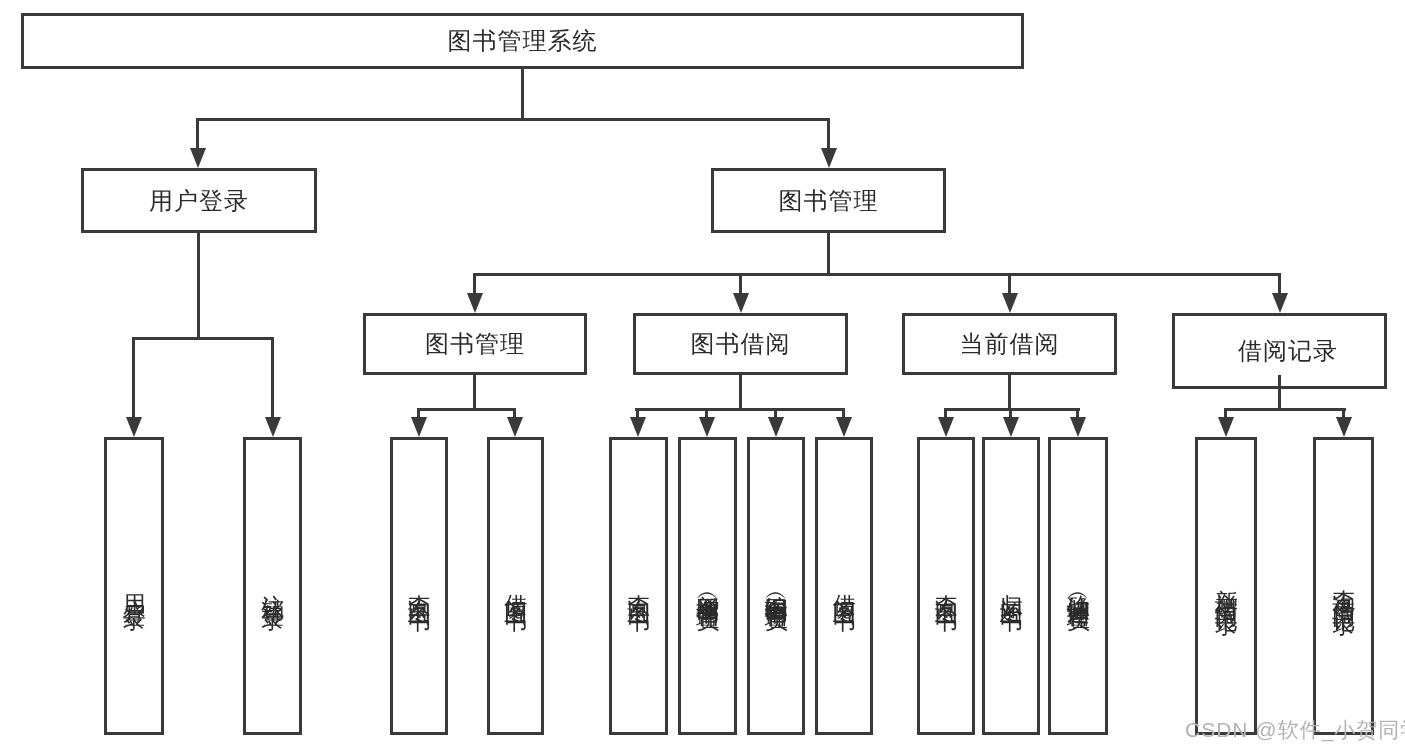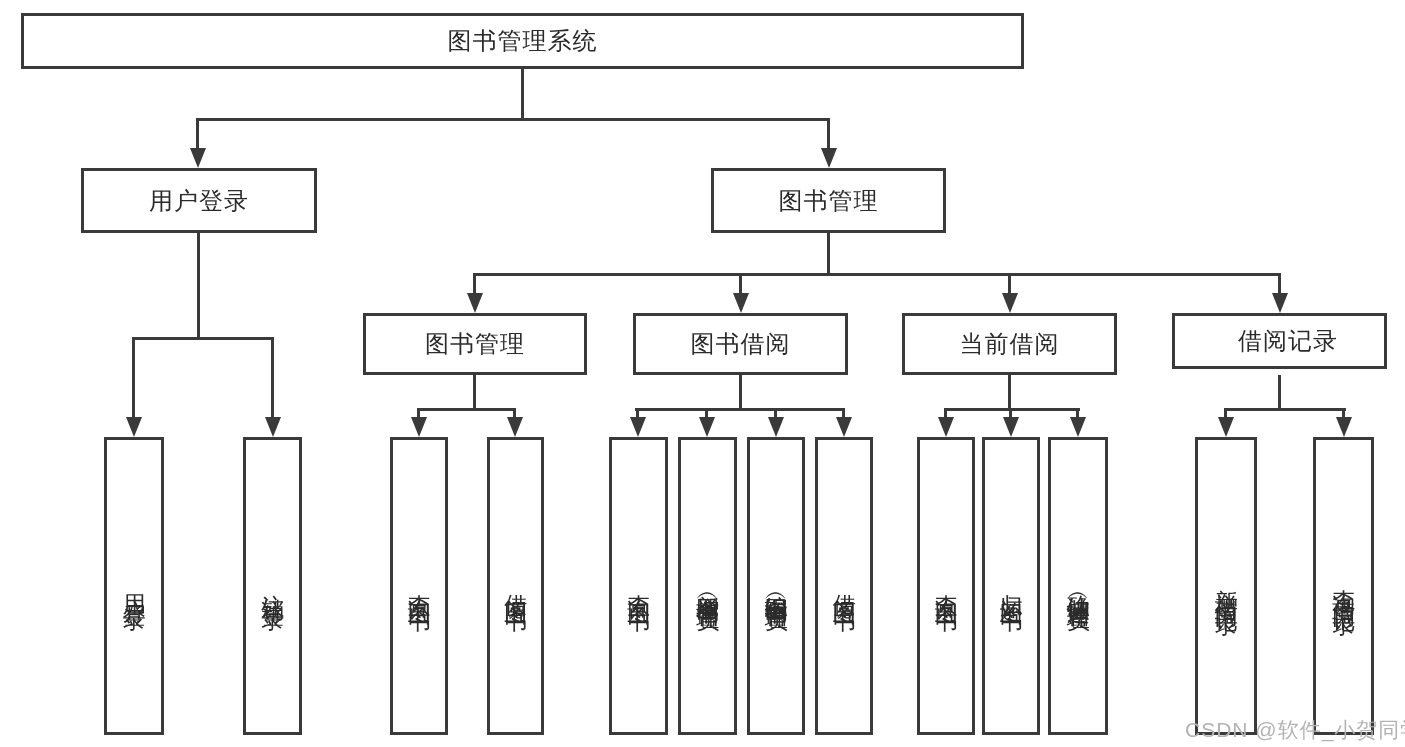--- a/index.html
+++ b/index.html
@@ -95,21 +95,21 @@
 
   <div class="box" style="left:363px; top:313px; width:224px; height:62px;">
     <span>图书管理</span>
   </div>
   <div class="box" style="left:633px; top:313px; width:215px; height:62px;">
     <span>图书借阅</span>
   </div>
   <div class="box" style="left:902px; top:313px; width:215px; height:62px;justify-content:center;">
     <span>当前借阅</span>
   </div>
-  <div class="box" style="left:1172px; top:313px; width:215px; height:56px;padding-left:17px;">
+  <div class="box" style="left:1172px; top:313px; width:215px; height:76px;padding-left:17px;">
     <span>借阅记录</span>
   </div>
 
   <div class="vl" style="left:473px; top:375px; height:33px;"></div>
   <div class="hl" style="left:417px; top:408px; width:99px;"></div>
   <div class="vl" style="left:417px; top:408px; height:9px;"></div>
   <div class="ah" style="left:411px; top:417px;"></div>
   <div class="vl" style="left:513px; top:408px; height:9px;"></div>
   <div class="ah" style="left:507px; top:417px;"></div>
 

